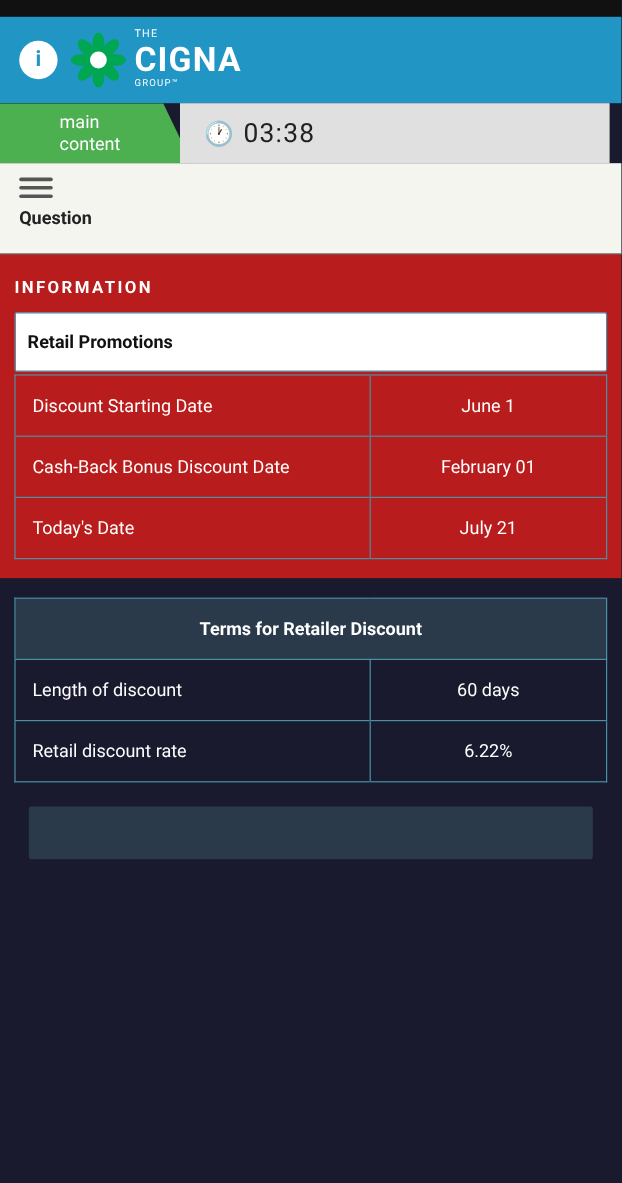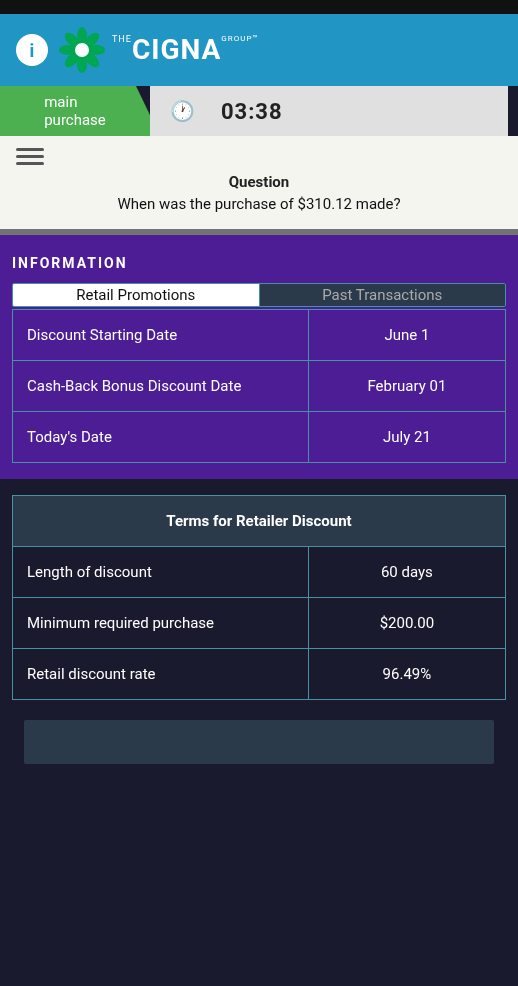--- a/index.html
+++ b/index.html
@@ -80,32 +80,30 @@
       left: -10px;
     }
 
     .timer-icon {
       font-size: 20px;
       color: #333;
     }
 
     .timer-text {
       font-size: 22px;
-      font-weight: 700;
+      font-weight: 400;
       color: #222;
       letter-spacing: 1px;
-      margin-left: 18px;
     }
 
     
     .question-section {
       background: #f5f5f0;
       padding: 12px 16px 16px 16px;
-      border-bottom: 6px solid #737373;
-      text-align: center;
+      border-bottom: 1px solid #737373;
     }
 
     .hamburger {
       display: flex;
       flex-direction: column;
       gap: 4px;
       margin-bottom: 8px;
     }
 
     .hamburger span {
@@ -123,21 +121,21 @@
       margin-bottom: 4px;
     }
 
     .question-text {
       font-size: 15px;
       color: #111;
     }
 
     
     .info-section {
-      background: #4c1d95;
+      background: #b91c1c;
       padding: 20px 12px 16px 12px;
     }
 
     .info-heading {
       color: white;
       font-size: 14px;
       font-weight: 700;
       letter-spacing: 2px;
       text-transform: uppercase;
       margin-bottom: 12px;
@@ -147,24 +145,23 @@
     .tab-container {
       display: flex;
       border: 1.5px solid #4a90a4;
       border-radius: 2px;
       overflow: hidden;
       margin-bottom: 2px;
     }
 
     .tab {
       flex: 1;
-      padding: 2px 10px;
-      text-align: center;
-      font-size: 15px;
-      font-weight: 400;
+      padding: 15px 10px;
+      font-size: 15px;
+      font-weight: 700;
       cursor: pointer;
     }
 
     .tab-active {
       background: white;
       color: #111;
     }
 
     .tab-inactive {
       background: #2a3a4a;
@@ -281,56 +278,54 @@
         <ellipse cx="24" cy="10" rx="5" ry="9" fill="#00a651" transform="rotate(0 24 24)"></ellipse>
         <ellipse cx="24" cy="10" rx="5" ry="9" fill="#00a651" transform="rotate(45 24 24)"></ellipse>
         <ellipse cx="24" cy="10" rx="5" ry="9" fill="#00a651" transform="rotate(90 24 24)"></ellipse>
         <ellipse cx="24" cy="10" rx="5" ry="9" fill="#00a651" transform="rotate(135 24 24)"></ellipse>
         <ellipse cx="24" cy="10" rx="5" ry="9" fill="#00a651" transform="rotate(180 24 24)"></ellipse>
         <ellipse cx="24" cy="10" rx="5" ry="9" fill="#00a651" transform="rotate(225 24 24)"></ellipse>
         <ellipse cx="24" cy="10" rx="5" ry="9" fill="#00a651" transform="rotate(270 24 24)"></ellipse>
         <ellipse cx="24" cy="10" rx="5" ry="9" fill="#00a651" transform="rotate(315 24 24)"></ellipse>
         <circle cx="24" cy="24" r="7" fill="white"></circle>
       </svg>
-      <div style="display:flex; flex-direction:row; line-height:1.1;">
+      <div style="display:flex; flex-direction:column; line-height:1.1;">
         <span style="font-size:9px; color:white; letter-spacing:1px;">THE</span>
         <span style="font-size:28px; font-weight:700; color:white; letter-spacing:1px;">CIGNA</span>
         <span style="font-size:8px; color:white; letter-spacing:1px;">GROUP™</span>
       </div>
     </div>
   </div>
 </div>
 
 <div class="nav-area">
   <div class="nav-tab-main">
     <span style="white-space:pre-line; line-height:1.2;">main
-purchase</span>
+content</span>
   </div>
   <div class="timer-area">
     <span class="timer-icon">🕐</span>
     <span class="timer-text">03:38</span>
   </div>
 </div>
 
 <div class="question-section">
   <div class="hamburger">
     <span></span>
     <span></span>
     <span></span>
   </div>
   <div class="question-label">Question</div>
-  <div class="question-text">When was the purchase of $310.12 made?</div>
 </div>
 
 <div class="info-section">
   <div class="info-heading">INFORMATION</div>
 
   <div class="tab-container">
     <div class="tab tab-active">Retail Promotions</div>
-    <div class="tab tab-inactive">Past Transactions</div>
   </div>
 
   <table class="info-table">
     <tbody>
         <tr>
       <td>Discount Starting Date</td>
       <td>June 1</td>
     </tr>
     <tr>
       <td>Cash-Back Bonus Discount Date</td>
@@ -350,24 +345,20 @@
       <tr>
         <td colspan="2" class="terms-header">Terms for Retailer Discount</td>
       </tr>
     </thead>
     <tbody>
       <tr>
         <td>Length of discount</td>
         <td>60 days</td>
       </tr>
       <tr>
-        <td>Minimum required purchase</td>
-        <td>$200.00</td>
-      </tr>
-      <tr>
         <td>Retail discount rate</td>
-        <td>96.49%</td>
+        <td>6.22%</td>
       </tr>
     </tbody>
   </table>
 
   <div class="bottom-bar"></div>
 </div>
 
 </body></html>

